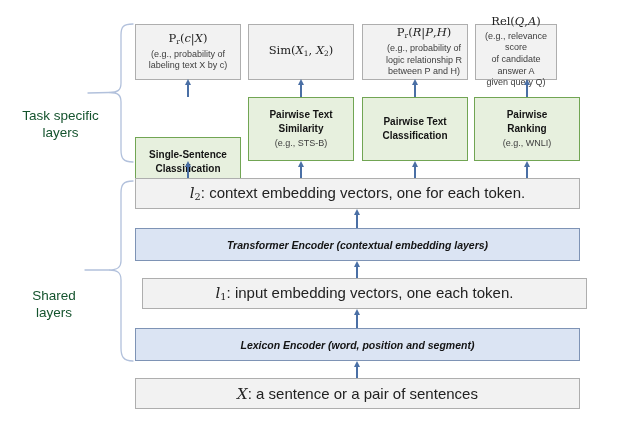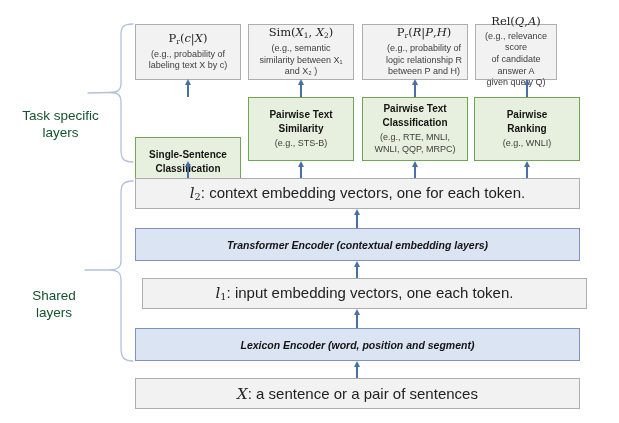--- a/index.html
+++ b/index.html
@@ -51,23 +51,20 @@
   <div class="side-label" style="left:8px; top:252px; width:92px;">Shared
 layers</div>
 
   <div class="box gray-top" style="left:135px; top:24px; width:106px; height:56px;">
     <div class="formula"><span class="seg-rm">P</span><span class="seg-sub">r</span><span class="seg-rm">(</span><span class="seg-it">c</span><span class="seg-rm">|</span><span class="seg-it">X</span><span class="seg-rm">)</span></div>
     <div class="desc">(e.g., probability of
 labeling text X by c)</div>
   </div>
   <div class="box gray-top" style="left:248px; top:24px; width:106px; height:56px;">
     <div class="formula"><span class="seg-rm">Sim(</span><span class="seg-it">X</span><span class="seg-sub">1</span><span class="seg-rm">, </span><span class="seg-it">X</span><span class="seg-sub">2</span><span class="seg-rm">)</span></div>
-    <div class="desc">(e.g., semantic
-similarity between X₁
-and X₂ )</div>
   </div>
   <div class="box gray-top" style="left:362px; top:24px; width:106px; height:56px;padding-left:21px;">
     <div class="formula"><span class="seg-rm">P</span><span class="seg-sub">r</span><span class="seg-rm">(</span><span class="seg-it">R</span><span class="seg-rm">|</span><span class="seg-it">P</span><span class="seg-rm">,</span><span class="seg-it">H</span><span class="seg-rm">)</span></div>
     <div class="desc">(e.g., probability of
 logic relationship R
 between P and H)</div>
   </div>
   <div class="box gray-top" style="left:475px; top:24px; width:82px; height:56px;">
     <div class="formula"><span class="seg-rm">Rel(</span><span class="seg-it">Q</span><span class="seg-rm">,</span><span class="seg-it">A</span><span class="seg-rm">)</span></div>
     <div class="desc">(e.g., relevance score
@@ -81,22 +78,20 @@
     <div class="g-ex">(e.g., CoLA, SST-2)</div>
   </div>
   <div class="box green" style="left:248px; top:97px; width:106px; height:64px;">
     <div class="g-title">Pairwise Text
 Similarity</div>
     <div class="g-ex">(e.g., STS-B)</div>
   </div>
   <div class="box green" style="left:362px; top:97px; width:106px; height:64px;">
     <div class="g-title">Pairwise Text
 Classification</div>
-    <div class="g-ex">(e.g., RTE, MNLI,
-WNLI, QQP, MRPC)</div>
   </div>
   <div class="box green" style="left:474px; top:97px; width:106px; height:64px;">
     <div class="g-title">Pairwise
 Ranking</div>
     <div class="g-ex">(e.g., WNLI)</div>
   </div>
 
   <div class="box layer-gray" style="left:135px; top:178px; width:445px; height:31px;">
     <div class="layer-text"><span class="seg-it">l</span><span class="seg-sub">2</span><span class="seg-plain">: context embedding vectors, one for each token.</span></div>
   </div>

